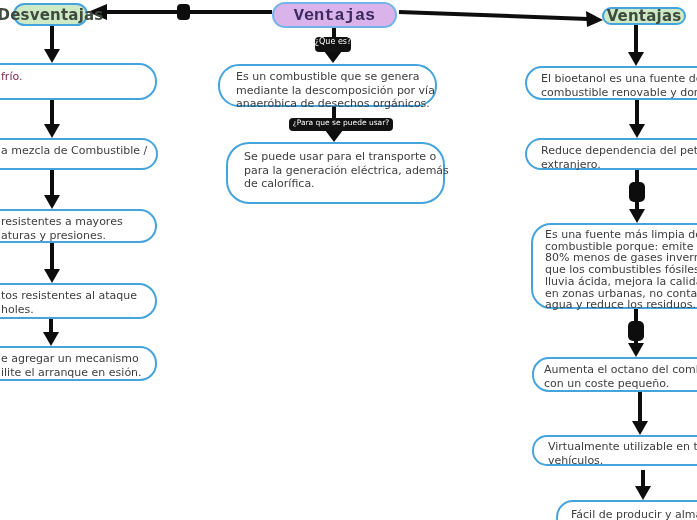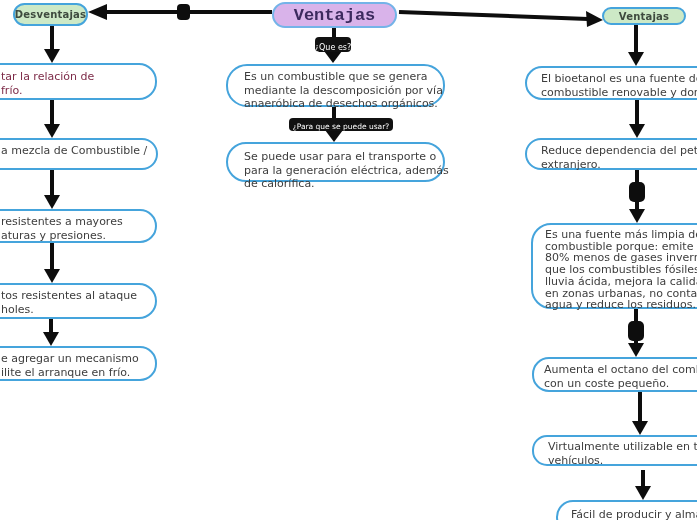--- a/index.html
+++ b/index.html
@@ -9,31 +9,31 @@
   }
   #wires{position:absolute;left:0;top:0;width:697px;height:520px;z-index:1;}
   .mapbox{
     position:absolute;background:#ffffff;border:2px solid #45a4dc;border-radius:18px;
     box-sizing:border-box;z-index:2;
   }
   .mapbox .ln{font-size:11px;line-height:13.5px;white-space:nowrap;}
   .branch{
     position:absolute;background:#cde9c6;border:2px solid #45a4dc;border-radius:999px;
     box-sizing:border-box;z-index:2;display:flex;align-items:center;justify-content:center;
-    font-size:10px;font-weight:bold;color:#3e4a3e;letter-spacing:.2px;
+    font-size:15px;font-weight:bold;color:#3e4a3e;letter-spacing:.2px;
   }
   .rootnode{
     position:absolute;background:#d9b3ea;border:2px solid #74b3e8;border-radius:999px;
     box-sizing:border-box;z-index:3;display:flex;align-items:center;justify-content:center;
     font-family:"Liberation Mono","DejaVu Sans Mono",monospace;
     font-size:17px;font-weight:bold;color:#3c2a5e;
   }
   .qtag{
     position:absolute;background:#111111;color:#ffffff;border-radius:4px;z-index:4;
-    display:flex;align-items:flex-end;justify-content:center;white-space:nowrap;
+    display:flex;align-items:flex-start;justify-content:center;white-space:nowrap;
   }
   .maroon .ln{color:#7d2b48;}
   .tight .ln{line-height:11.7px;}
 </style>
 </head>
 <body>
 
 <div id="stage">
 
   <svg id="wires" viewBox="0 0 697 520">
@@ -93,21 +93,20 @@
 
   <div class="qtag" style="left:315px;top:37px;width:36px;height:15px;font-size:8px;">
     <span>¿Que es?</span>
   </div>
   <div class="qtag" style="left:289px;top:118px;width:104px;height:13px;font-size:7.5px;">
     <span>¿Para que se puede usar?</span>
   </div>
 
   <div class="mapbox maroon" style="left:-57px;top:63px;width:214px;height:37px;">
     <div style="padding:5px 0 0 56px;">
-      <div class="ln">tar la relación de</div>
       <div class="ln">frío.</div>
     </div>
   </div>
 
   <div class="mapbox" style="left:-57px;top:138px;width:215px;height:32px;border-radius:16px;">
     <div style="padding:4px 0 0 56px;">
       <div class="ln">a mezcla de Combustible /</div>
     </div>
   </div>
 
@@ -121,33 +120,33 @@
   <div class="mapbox" style="left:-57px;top:283px;width:214px;height:36px;">
     <div style="padding:4px 0 0 56px;">
       <div class="ln">tos resistentes al ataque</div>
       <div class="ln">holes.</div>
     </div>
   </div>
 
   <div class="mapbox" style="left:-57px;top:346px;width:214px;height:35px;border-radius:17px;">
     <div style="padding:4px 0 0 56px;">
       <div class="ln">e agregar un mecanismo</div>
-      <div class="ln">ilite el arranque en frío.</div>
+      <div class="ln">ilite el arranque en esión.</div>
     </div>
   </div>
 
-  <div class="mapbox" style="left:226px;top:64px;width:219px;height:43px;border-radius:21px;">
+  <div class="mapbox" style="left:218px;top:64px;width:219px;height:43px;border-radius:21px;">
     <div style="padding:4px 0 0 16px;">
       <div class="ln">Es un combustible que se genera</div>
       <div class="ln">mediante la descomposición por vía</div>
       <div class="ln">anaeróbica de desechos orgánicos.</div>
     </div>
   </div>
 
-  <div class="mapbox" style="left:226px;top:142px;width:219px;height:40px;border-radius:23px;">
+  <div class="mapbox" style="left:226px;top:142px;width:219px;height:62px;border-radius:23px;">
     <div style="padding:6px 0 0 16px;">
       <div class="ln">Se puede usar para el transporte o</div>
       <div class="ln">para la generación eléctrica, además</div>
       <div class="ln">de calorífica.</div>
     </div>
   </div>
 
   <div class="mapbox" style="left:525px;top:66px;width:232px;height:34px;border-radius:17px;">
     <div style="padding:4px 0 0 14px;">
       <div class="ln">El bioetanol es una fuente de</div>

